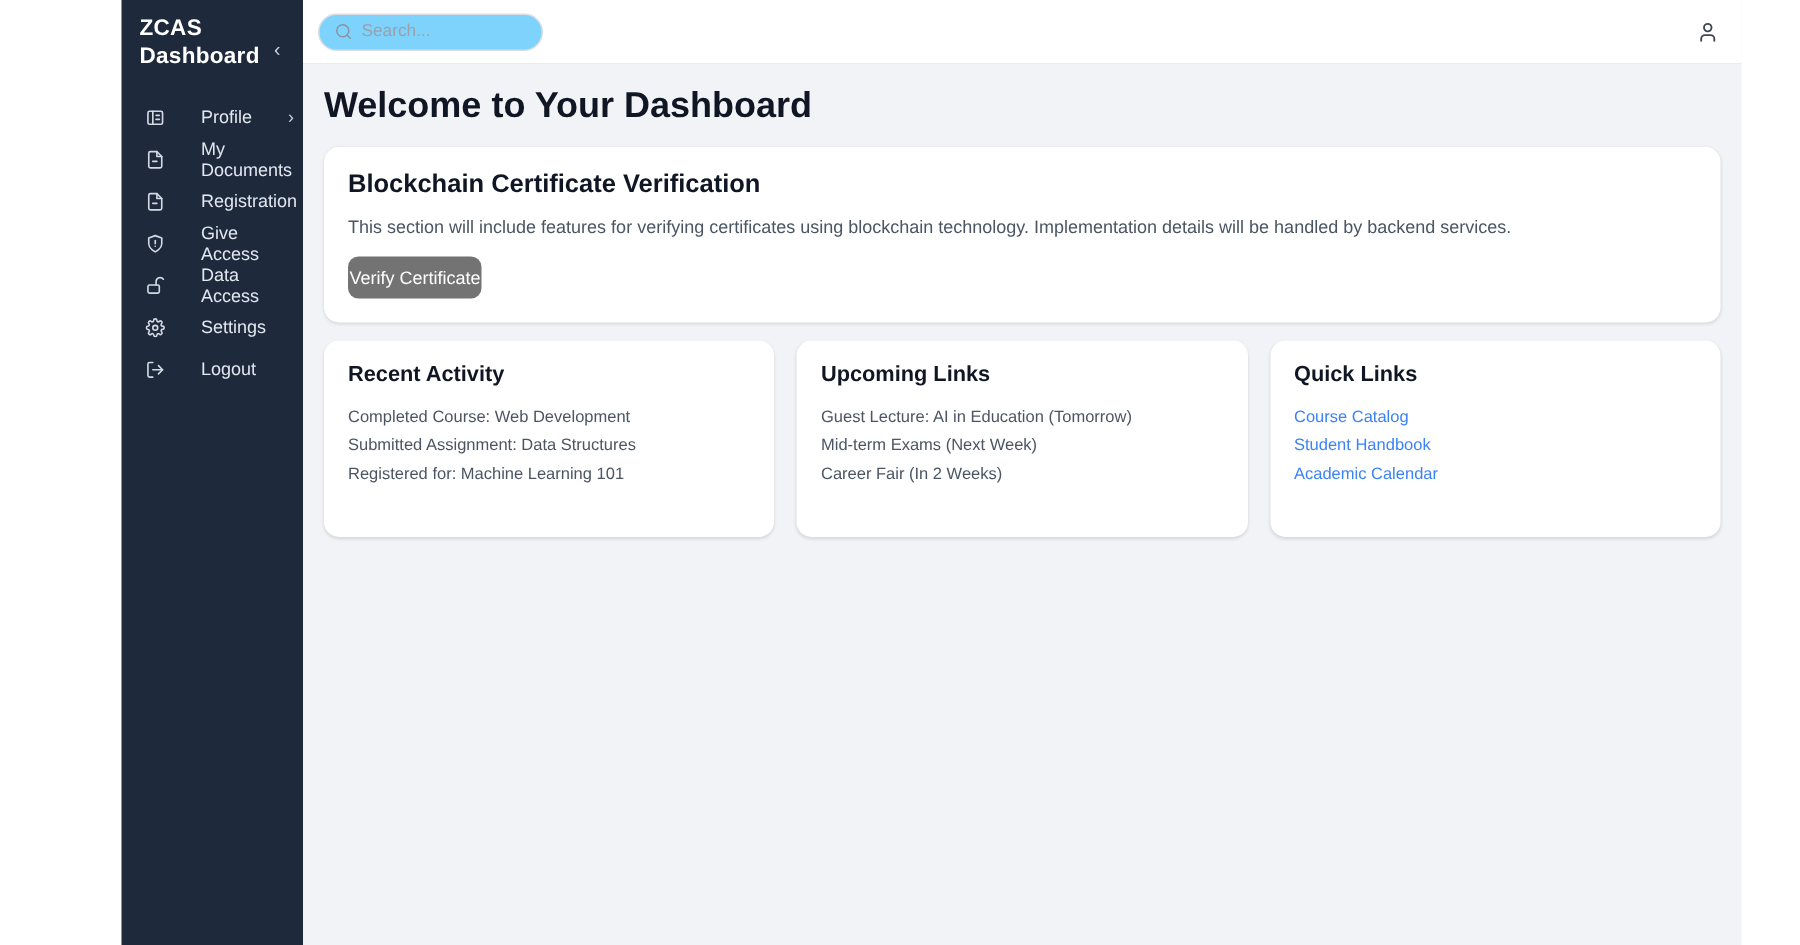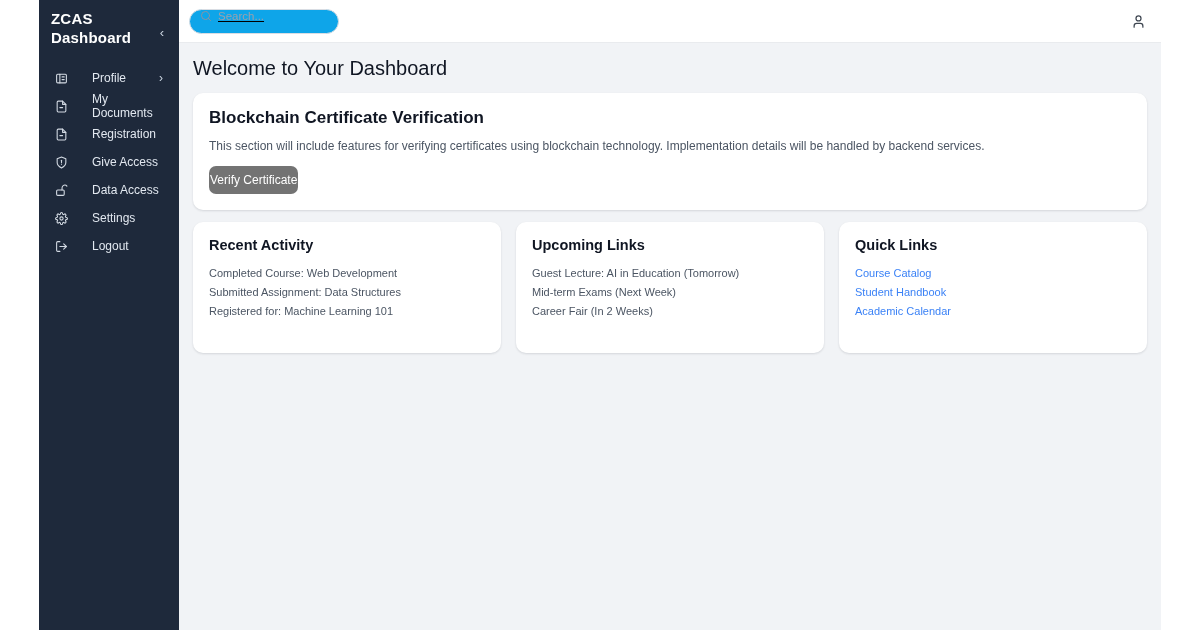--- a/index.html
+++ b/index.html
@@ -3,22 +3,22 @@
 <meta charset="utf-8">
 <style>
   * { margin: 0; padding: 0; box-sizing: border-box; }
   html, body { width: 1200px; height: 630px; background: #ffffff; overflow: hidden; }
   body { font-family: "Liberation Sans", sans-serif; }
 
   .app { width: 1122px; height: 630px; margin: 0 auto; display: flex; }
 
   
   .sidebar {
-    width: 140px; flex-shrink: 0; background: #1e293b; color: #e2e8f0;
-    display: flex; flex-direction: column;
+    width: 121px; flex-shrink: 0; background: #1e293b; color: #e2e8f0;
+    display: flex; flex-direction: column; margin-left: 42px;
   }
   .sidebar-header {
     display: flex; align-items: center; justify-content: space-between;
     padding: 9px 13px 9px 12px;
   }
   .sidebar-title {
     color: #ffffff; font-weight: 700; font-size: 15px; line-height: 19px;
     letter-spacing: 0.2px;
   }
   .collapse-btn {
@@ -38,33 +38,33 @@
   .main { flex: 1; display: flex; flex-direction: column; background: #f1f3f6; }
 
   .topbar {
     height: 43px; flex-shrink: 0; background: #ffffff;
     border-bottom: 1px solid #e9ebee;
     display: flex; align-items: center; justify-content: space-between;
     padding: 0 15px 0 10px;
   }
   .search-pill {
     width: 150px; height: 25px; border: 1px solid #d9dde3; border-radius: 9999px;
-    display: flex; align-items: flex-start; gap: 6px; padding: 0 10px; background: #0ea5e9; text-decoration: underline;
+    display: flex; align-items: center; gap: 6px; padding: 0 10px; background: #7dd3fc;
   }
   .search-pill svg { width: 12px; height: 12px; color: #8b93a1; flex-shrink: 0; }
   .search-pill input {
     border: none; outline: none; width: 100%; font-size: 11.5px;
     font-family: "Liberation Sans", sans-serif; color: #374151; background: transparent;
   }
   .search-pill input::placeholder { color: #9aa1ad; }
   .user-btn { background: none; border: none; cursor: pointer; display: flex; color: #3f4752; }
   .user-btn svg { width: 15px; height: 15px; }
 
   .content { padding: 14px; }
-  .page-title { font-size: 20px; font-weight: 400; color: #101623; margin-bottom: 13px; }
+  .page-title { font-size: 24px; font-weight: 700; color: #101623; margin-bottom: 13px; }
 
   .card {
     background: #ffffff; border-radius: 10px;
     box-shadow: 0 1px 2px rgba(16,24,40,0.06), 0 1px 3px rgba(16,24,40,0.07);
   }
   .verification-card { padding: 15px 16px 16px; margin-bottom: 12px; }
   .verification-title { font-size: 17px; font-weight: 700; color: #101623; margin-bottom: 11px; }
   .verification-desc { font-size: 12px; color: #4b5563; margin-bottom: 13px; }
   .verify-btn {
     background: #737373; color: #ffffff; border: none; border-radius: 7px;

